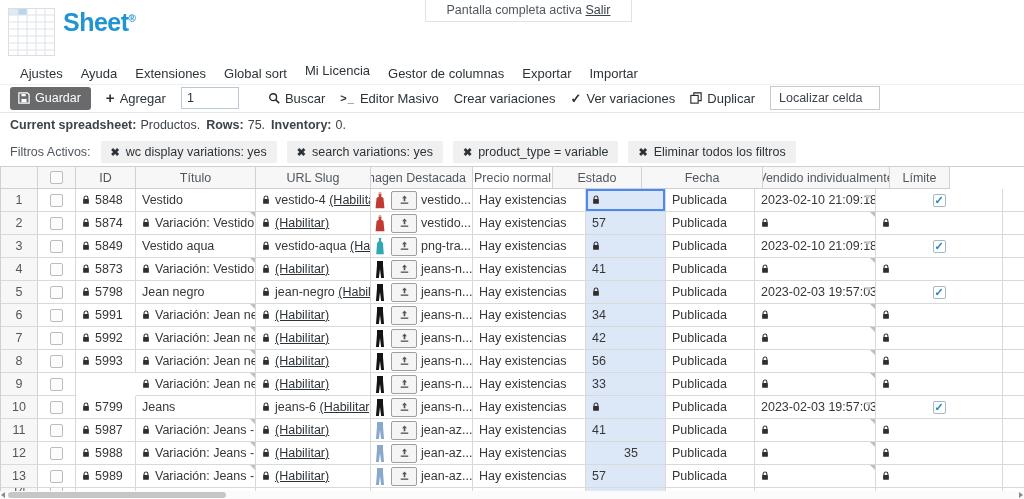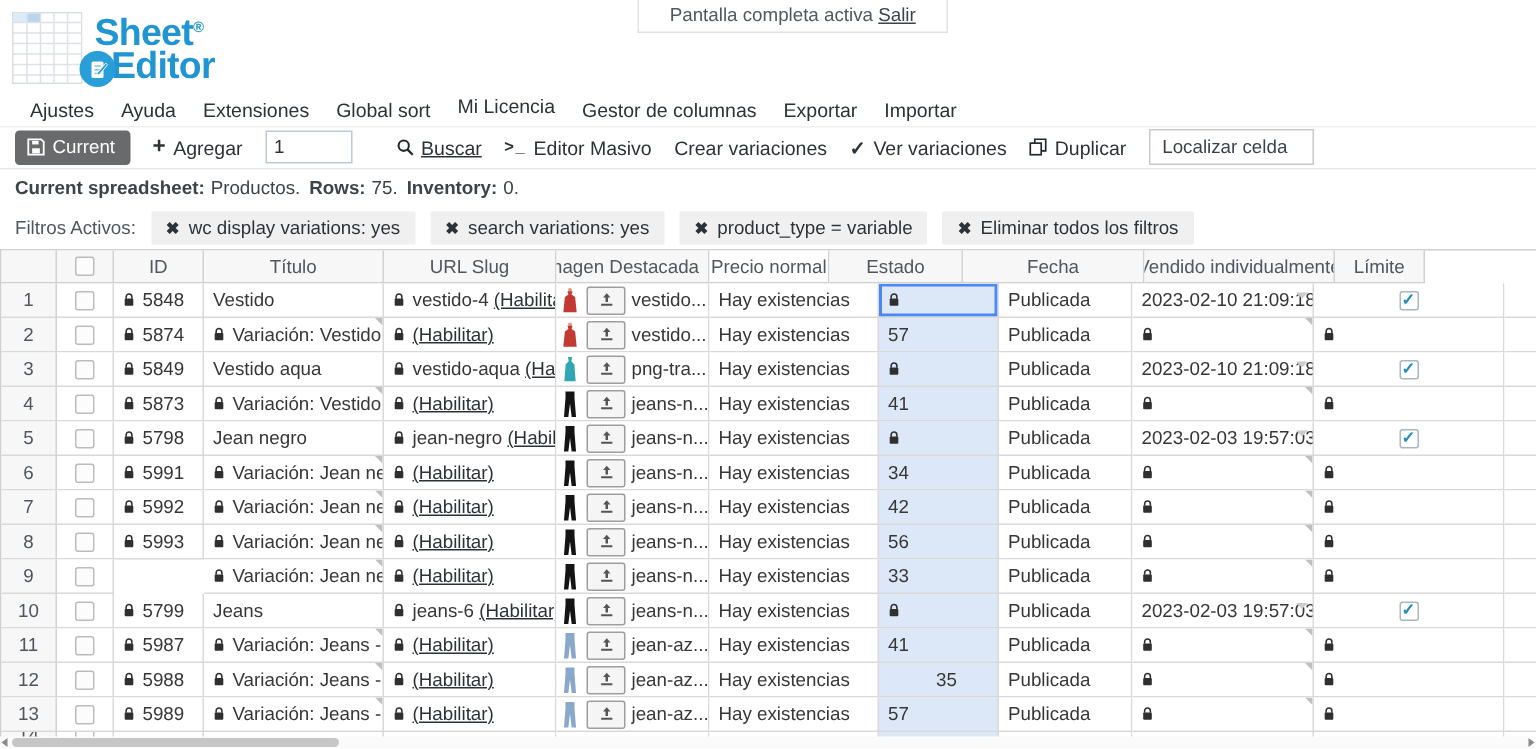--- a/index.html
+++ b/index.html
@@ -85,34 +85,20 @@
       <line x1="0" y1="7" x2="47" y2="7"></line>
         <line x1="0" y1="14" x2="47" y2="14"></line>
       <line x1="0" y1="21" x2="47" y2="21"></line>
         <line x1="0" y1="28" x2="47" y2="28"></line>
       <line x1="0" y1="35" x2="47" y2="35"></line>
         <line x1="0" y1="42" x2="47" y2="42"></line>
     </g>
   </svg>
   <div id="brand-text">
     <div class="l1"><span>Sheet</span><span class="reg">®</span></div>
-    <div class="l2">
-      <span class="pencil-circle">
-        <svg width="13" height="13" viewBox="0 0 13 13">
-          <rect x="2" y="1" width="8" height="11" rx="1" fill="#ffffff"></rect>
-          <g stroke="#7fc4e4" stroke-width="1">
-              <line x1="4" y1="4" x2="8" y2="4"></line>
-              <line x1="4" y1="6.5" x2="8" y2="6.5"></line>
-              <line x1="4" y1="9" x2="7" y2="9"></line>
-            </g>
-          <path d="M6 8.5 11.5 2l1.2 1.2L7.2 9.7 5.6 10z" fill="#2a9ed8" stroke="#fff" stroke-width="0.6"></path>
-        </svg>
-      </span>
-      <span>Editor</span>
-    </div>
   </div>
 </div>
 
 <div id="fullscreen-box">
   <span>Pantalla completa activa</span>
   <a>Salir</a>
 </div>
 
 <div id="menu">
     <span class="menu-item">Ajustes</span>
@@ -125,28 +111,28 @@
     <span class="menu-item">Importar</span>
   </div>
 
 <div id="toolbar">
   <span id="save-btn" class="tbtn">
     <svg width="12" height="12" viewBox="0 0 14 14">
         <path d="M1 1h10l2 2v10H1z" fill="none" stroke="#fff" stroke-width="1.4"></path>
         <rect x="4" y="8" width="6" height="4" fill="#fff"></rect>
         <rect x="4" y="2.2" width="5" height="2.8" fill="#fff"></rect>
       </svg>
-    <span>Current</span>
+    <span>Guardar</span>
   </span>
   <span class="tbtn">
     <span class="plus">+</span>
     <span>Agregar</span>
   </span>
   <input id="add-count" value="1" style="">
-  <span class="tbtn" style="margin-left:14px;text-decoration:underline;">
+  <span class="tbtn" style="margin-left:14px;">
     <svg width="12" height="12" viewBox="0 0 14 14">
         <circle cx="6" cy="6" r="4" fill="none" stroke="#23282d" stroke-width="1.6"></circle>
         <path d="M9 9l4 4" stroke="#23282d" stroke-width="1.8"></path>
       </svg>
     <span>Buscar</span>
   </span>
   <span class="tbtn">
     <span class="term">&gt;_</span>
     <span>Editor Masivo</span>
   </span>

